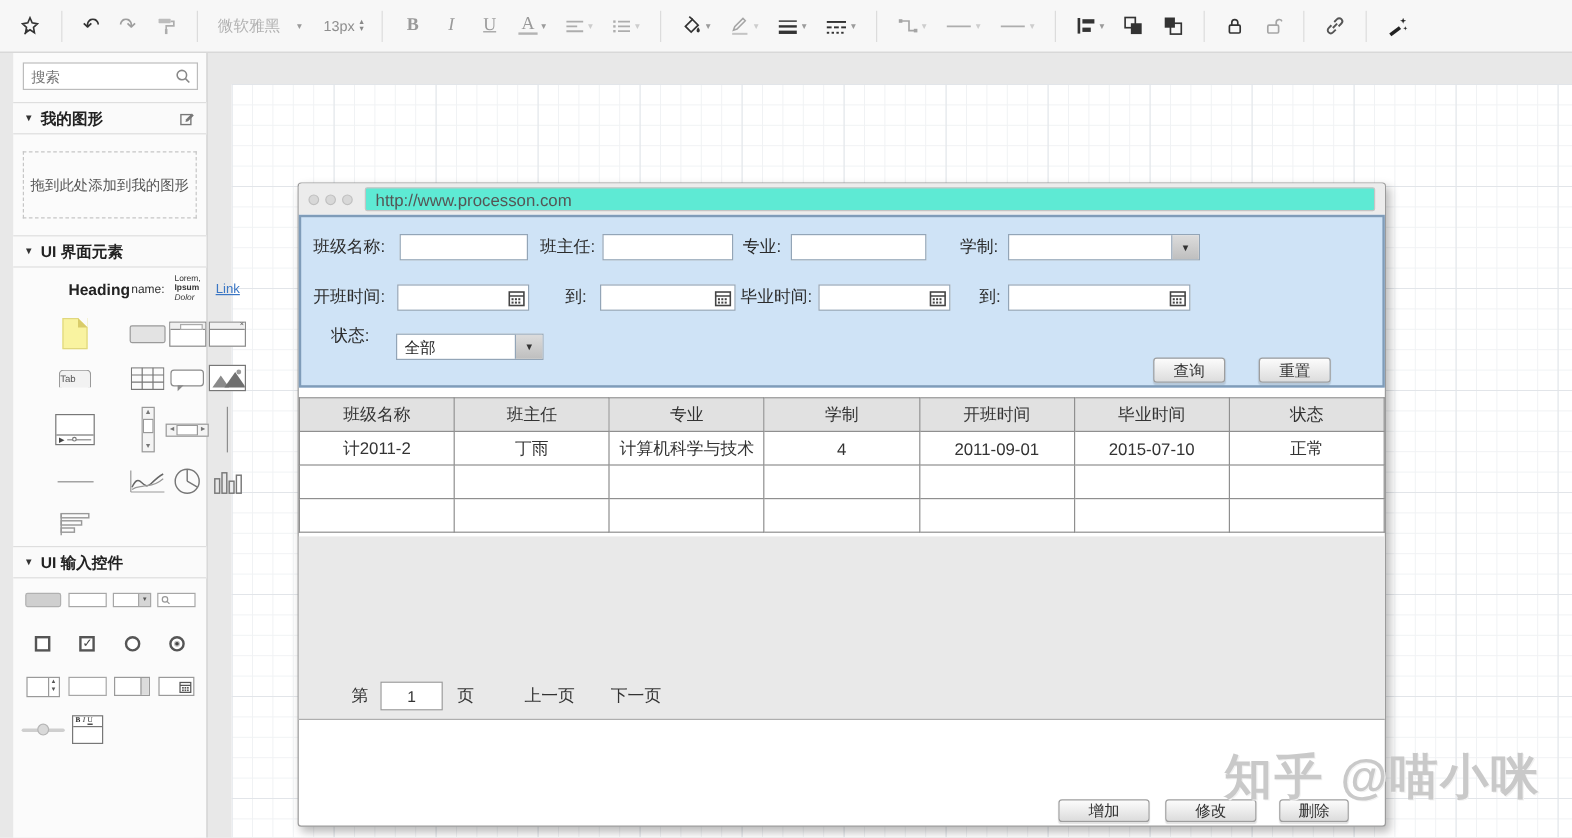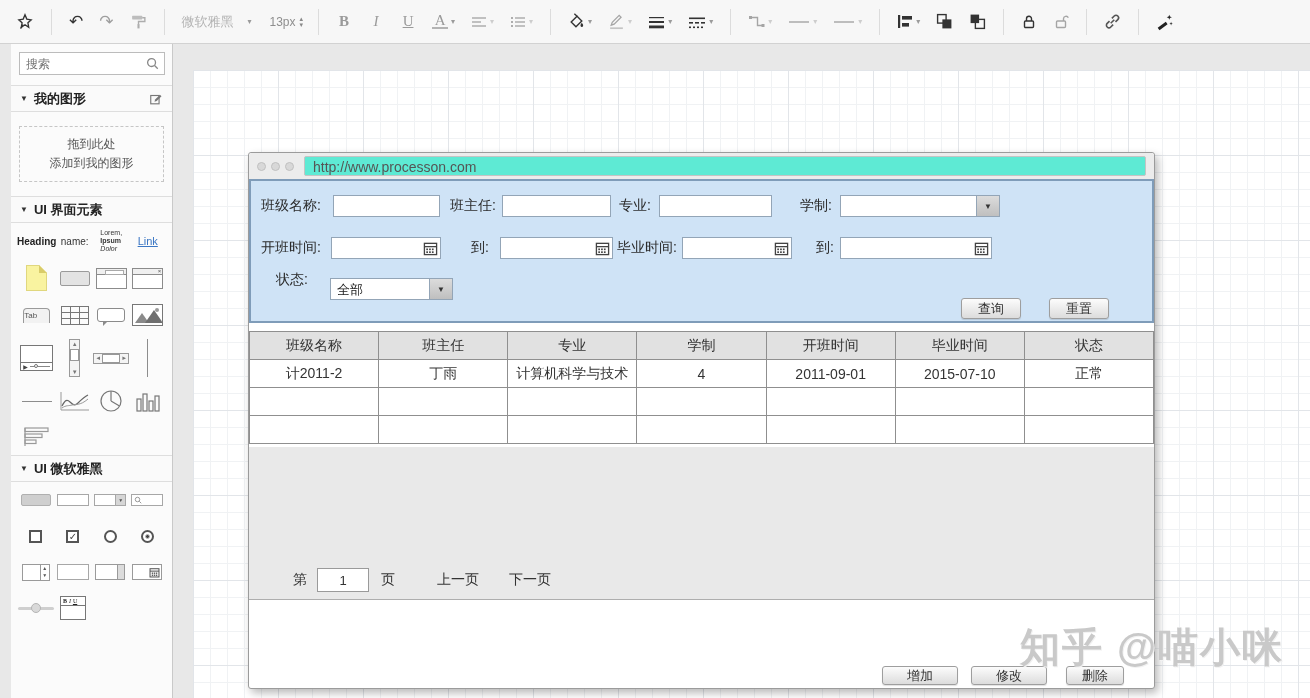--- a/index.html
+++ b/index.html
@@ -32,26 +32,26 @@
   .search-wrap { position:relative; margin:8px 8px 10px 8px; }
   .search-wrap input { width:146px; height:23px; border:1px solid #bcbcbc;
     padding:0 22px 0 6px; font-size:12px; color:#444; background:#fff; font-family:inherit; }
   .search-wrap .mag { position:absolute; right:4px; top:4px; }
   .section-hd { display:flex; align-items:center; gap:6px; height:27px;
     border-top:1px solid #dedede; border-bottom:1px solid #dedede; padding:0 9px;
     background:#fafafa; cursor:pointer; }
   .section-hd .tri { font-size:8px; color:#333; }
   .section-hd .ttl { font-size:13px; font-weight:bold; color:#222; flex:1; }
   .drop-area { margin:14px 8px; height:56px; border:1px dashed #c6c6c6;
-    display:flex; flex-direction:column; justify-content:center; align-items:center;
+    display:flex; justify-content:center; align-items:center;
     font-size:12px; color:#555; line-height:19px; }
   .shape-grid { display:grid; grid-template-columns:repeat(4,1fr);
     padding:6px 6px; row-gap:12px; align-items:center; justify-items:center; }
   .shape-cell { display:flex; align-items:center; justify-content:center; cursor:grab; min-height:24px; }
-  .txt-heading { font-size:10px; font-weight:bold; color:#222; }
+  .txt-heading { font-size:13px; font-weight:bold; color:#222;margin-left:40px; }
   .txt-name { font-size:10px; color:#333; }
   .txt-lorem { font-size:7px; color:#333; line-height:8px; text-align:left; }
   .txt-lorem .b { font-weight:bold; } .txt-lorem .it { font-style:italic; }
   .txt-link { font-size:11px; color:#3a76c4; text-decoration:underline; }
   .sticky { width:21px; height:26px; background:#f9f3a0; border:1px solid #e0d77e; position:relative; }
   .sticky:before { content:""; position:absolute; right:-1px; top:-1px; border-style:solid;
     border-width:0 8px 8px 0; border-color:transparent #fbfbfb transparent transparent; }
   .sticky:after { content:""; position:absolute; right:-1px; top:-1px; border-style:solid;
     border-width:8px 0 0 8px; border-color:transparent transparent transparent #d9cc6a; }
   .btn-shape { width:30px; height:15px; background:#e3e3e3; border:1px solid #9a9a9a; border-radius:2px; }
@@ -569,21 +569,21 @@
           </svg>
         </span>
     </div>
     <div></div>
       <div></div>
       <div></div>
   </div>
 
   <div class="section-hd">
     <span class="tri">▼</span>
-    <span class="ttl">UI 微软雅黑</span>
+    <span class="ttl">UI 输入控件</span>
   </div>
 
   <div class="shape-grid">
     <div class="shape-cell">
         <div class="ic-btn"></div>
       </div>
     <div class="shape-cell">
         <div class="ic-input"></div>
       </div>
     <div class="shape-cell">

